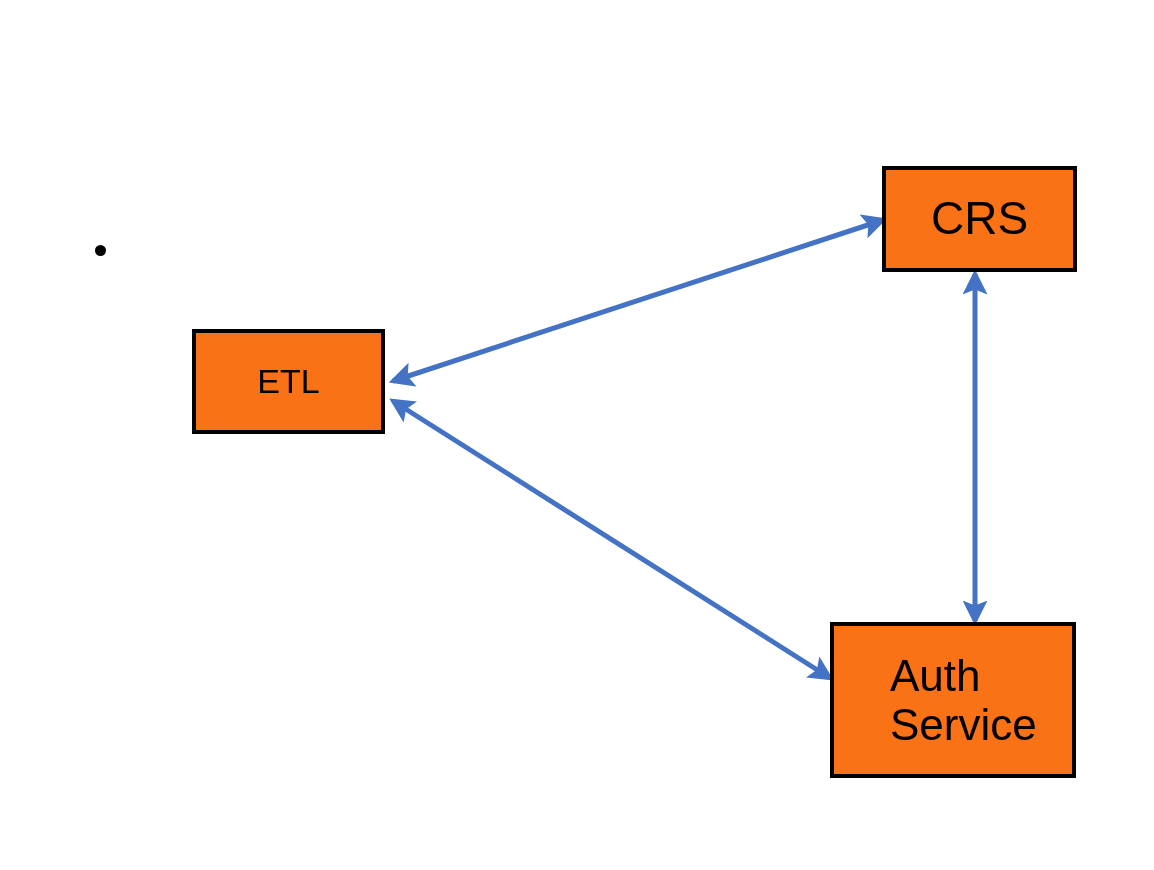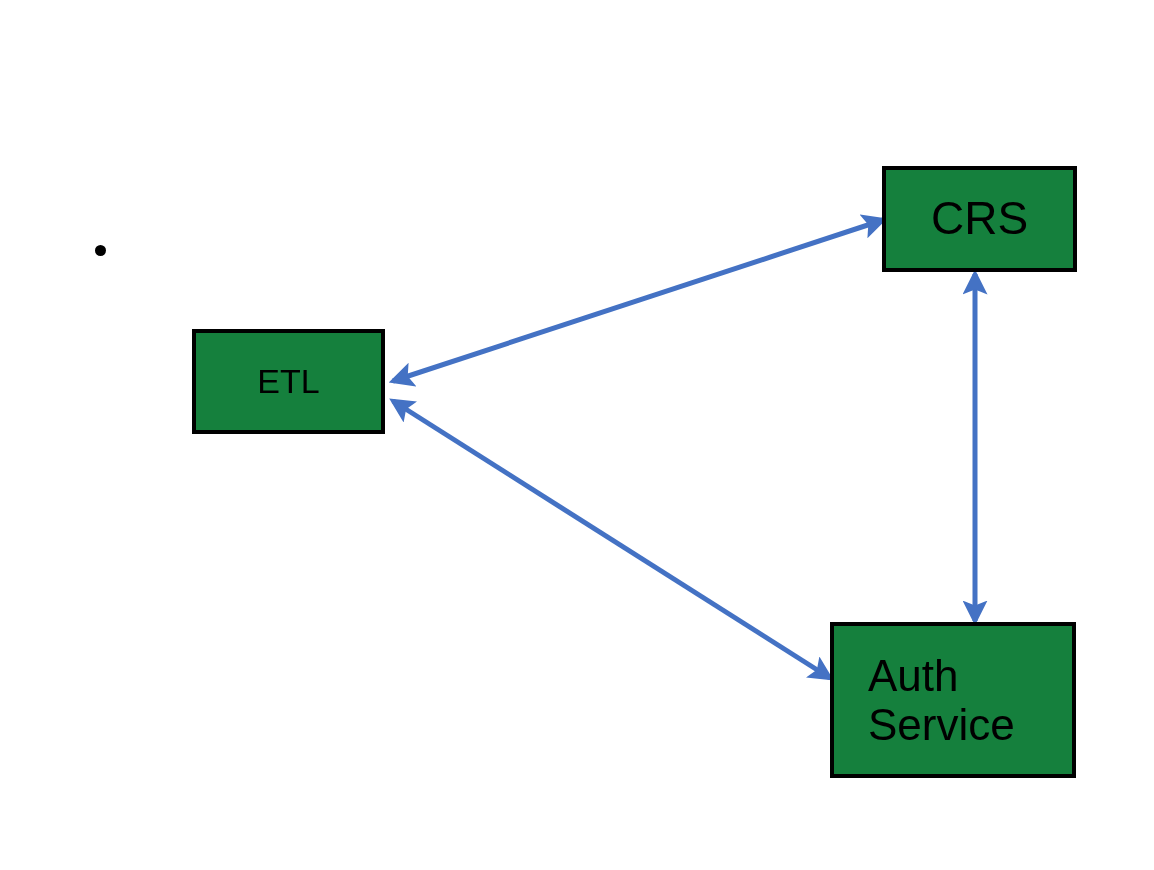--- a/index.html
+++ b/index.html
@@ -23,21 +23,21 @@
     left: 0;
     top: 0;
     width: 1154px;
     height: 870px;
     pointer-events: none;
   }
   .node {
     position: absolute;
     box-sizing: border-box;
     border: 4px solid #000000;
-    background: #15803d;
+    background: #f97316;
     display: flex;
     align-items: center;
     justify-content: center;
     color: #000000;
     line-height: 1.12;
     white-space: pre-line;
   }
   .node-label {
     display: block;
   }
@@ -55,21 +55,21 @@
     height: 106px;
     font-size: 46px;
   }
   #node-auth {
     left: 830px;
     top: 622px;
     width: 246px;
     height: 156px;
     font-size: 44px;
     justify-content: flex-start;
-    padding-left: 34px;
+    padding-left: 56px;
   }
   #node-auth .node-label {
     text-align: left;
   }
   #bullet-marker {
     position: absolute;
     left: 95px;
     top: 245px;
     width: 11px;
     height: 11px;

